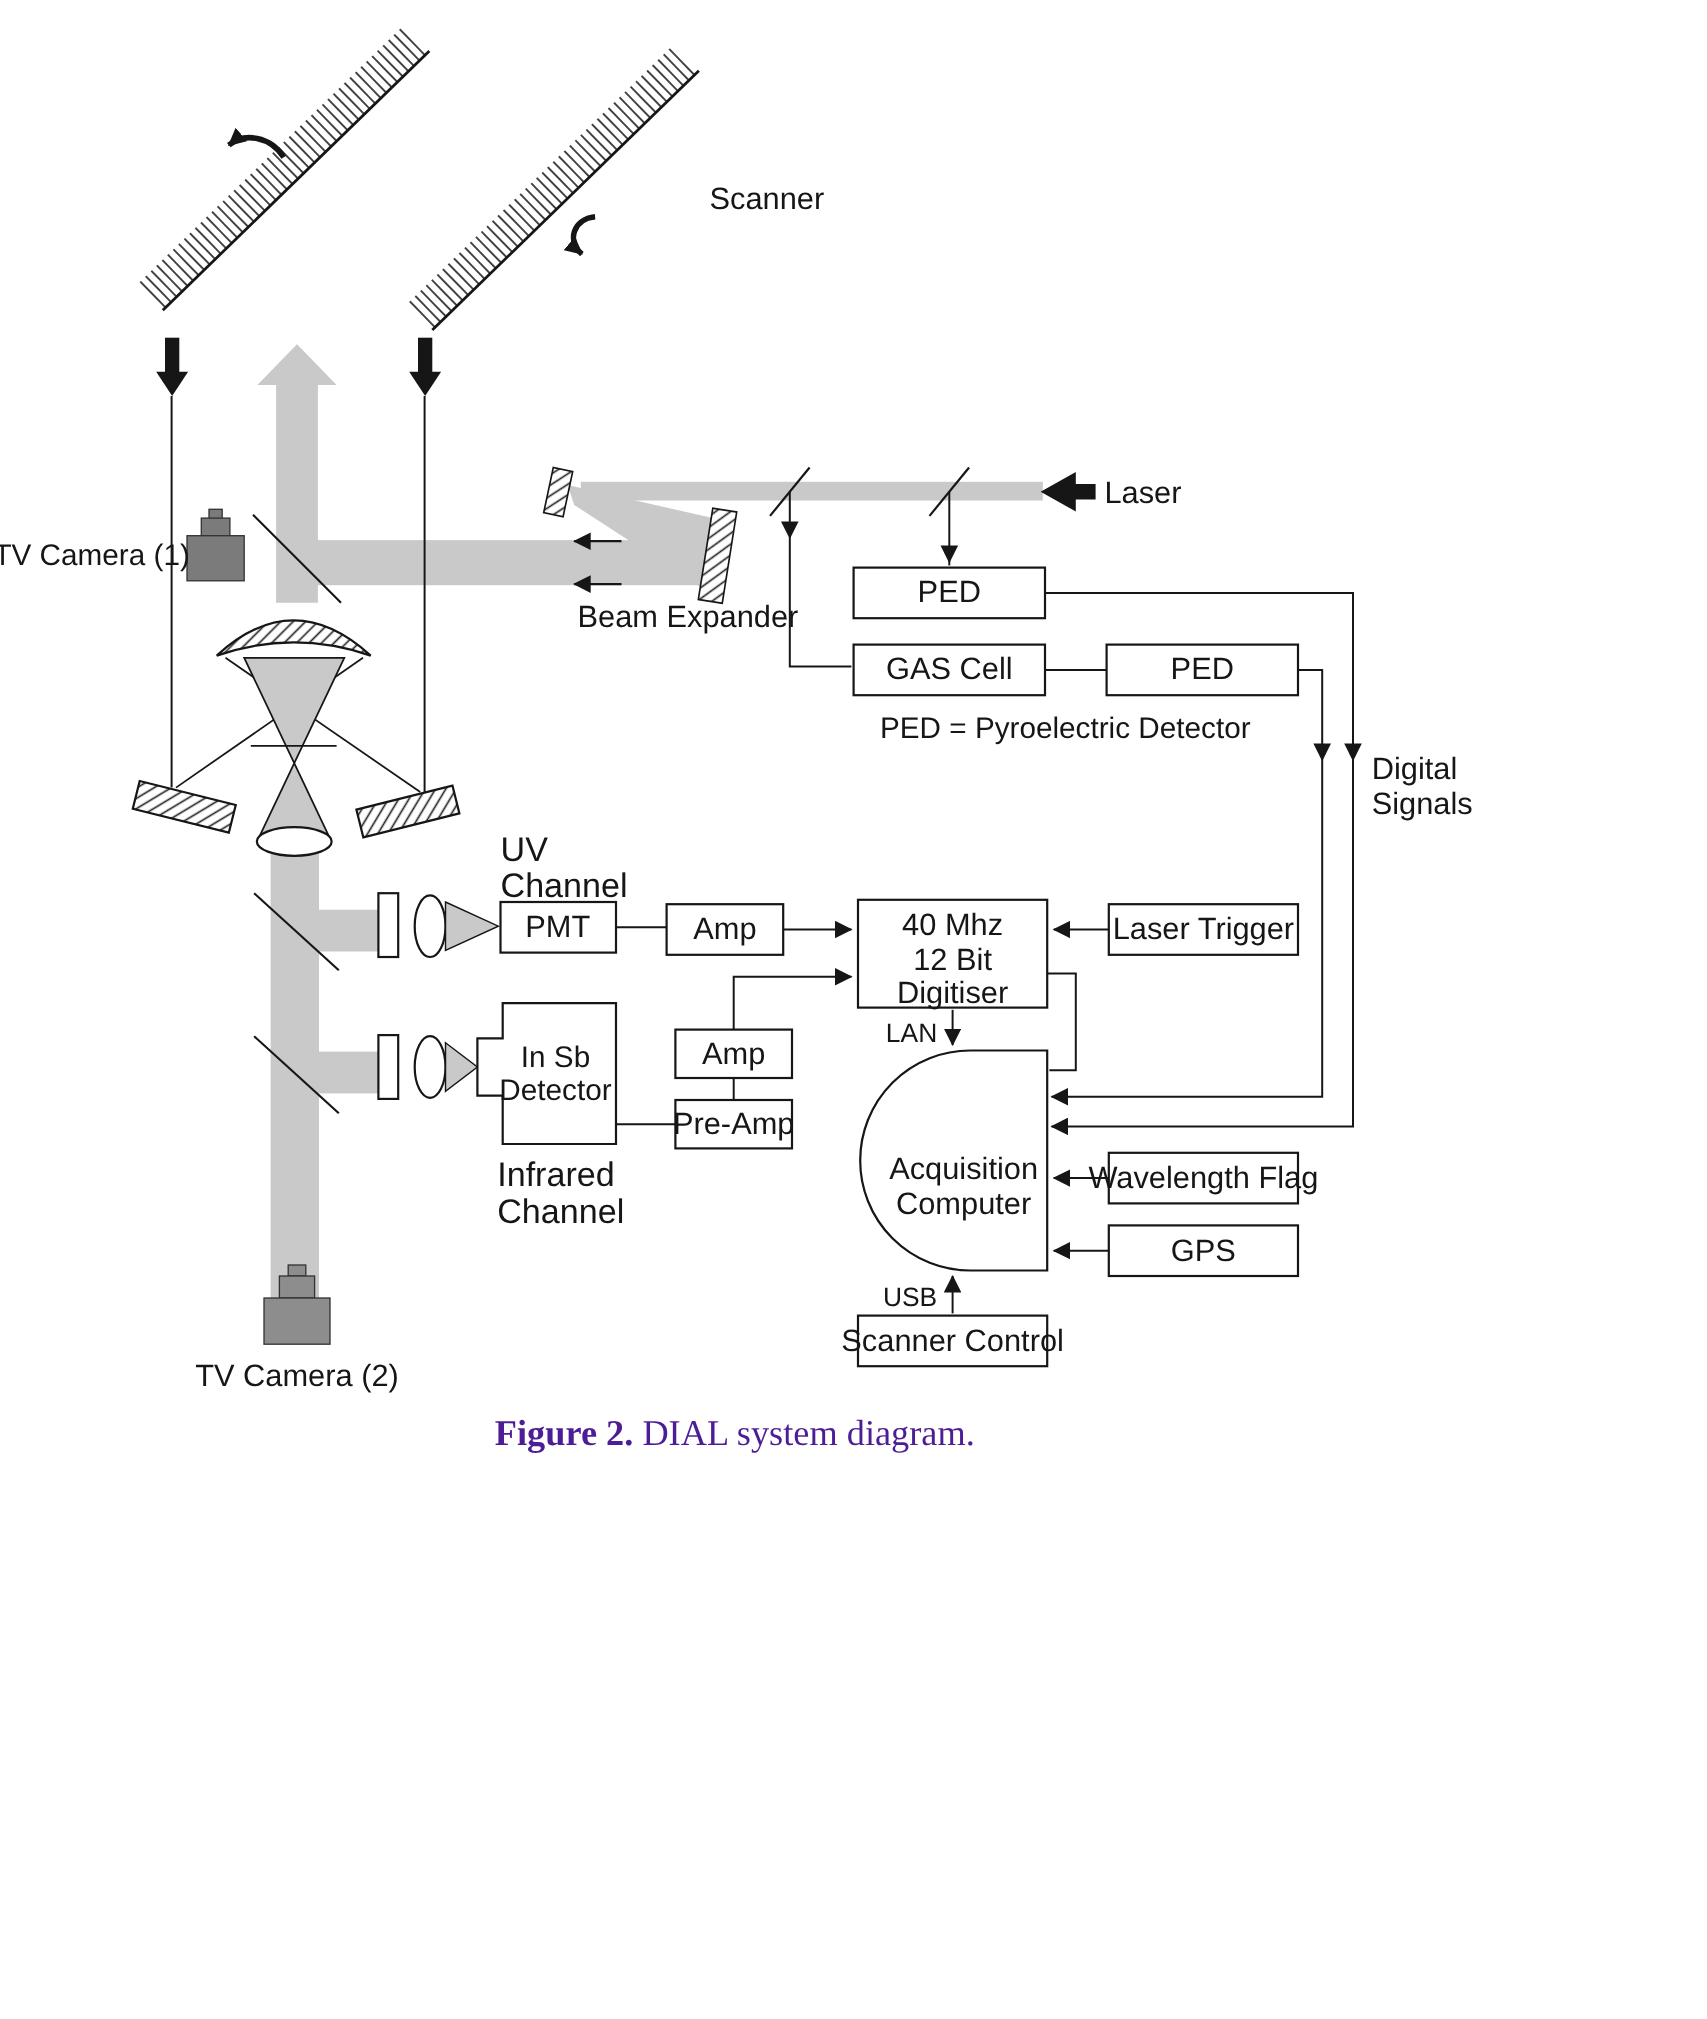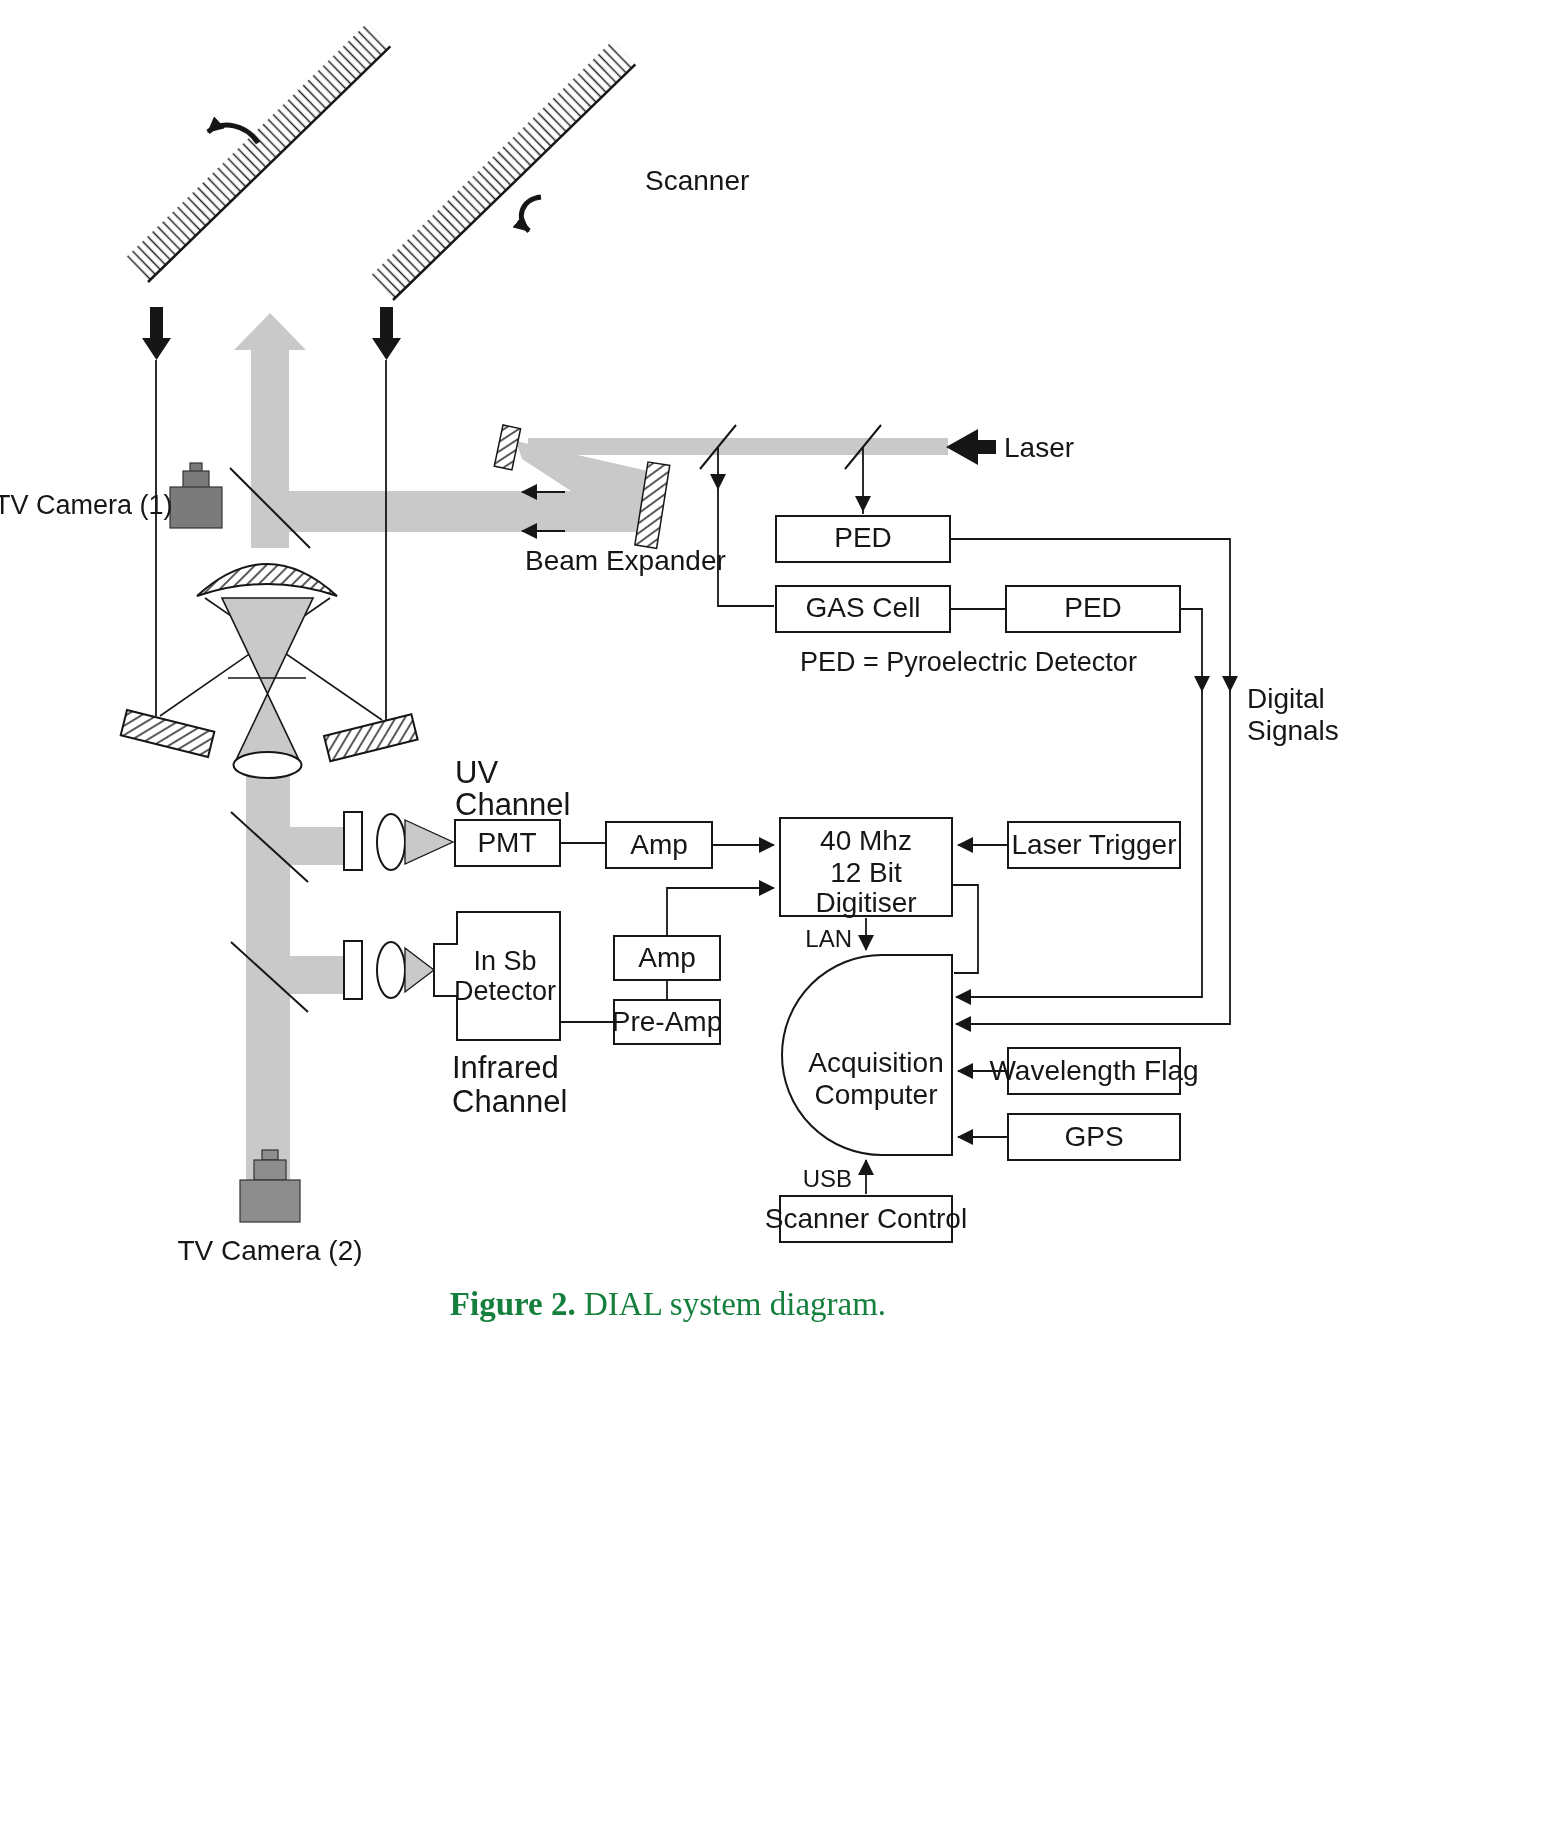--- a/index.html
+++ b/index.html
@@ -11,21 +11,21 @@
   }
   .diagram-svg { position:absolute; left:0; top:0; }
   svg text { font-family:"Liberation Sans", sans-serif; fill:#161616; }
   .t27 { font-size:27px; }
   .t28 { font-size:28px; }
   .t31 { font-size:31px; }
   .t24 { font-size:24px; }
   .caption {
     position:absolute; top:1286px; left:0; width:1300px;
     text-align:center; font-family:"Liberation Serif", serif;
-    font-size:33px; color:#15803d;padding-left:36px;
+    font-size:33px; color:#4c1d95;padding-left:36px;
   }
   .caption .cap-label { font-weight:bold; }
   .photo { position:absolute; overflow:hidden; }
   .photo-left {
     left:55px; top:1432px; width:715px; height:410px;
     background:
       linear-gradient(105deg, rgba(255,255,255,0.30), rgba(255,255,255,0) 32%),
       linear-gradient(262deg, rgba(255,255,255,0.22), rgba(255,255,255,0) 28%),
       linear-gradient(180deg, #a3c9ea 0%, #74a9dc 55%, #5d97d0 100%);
   }

